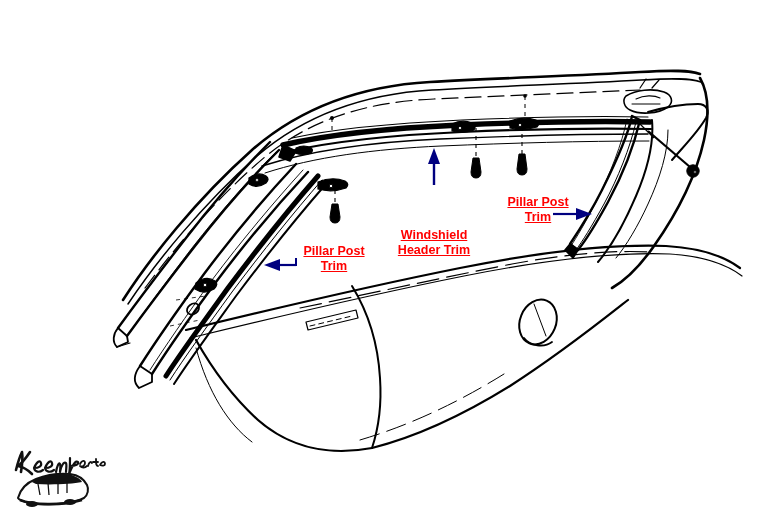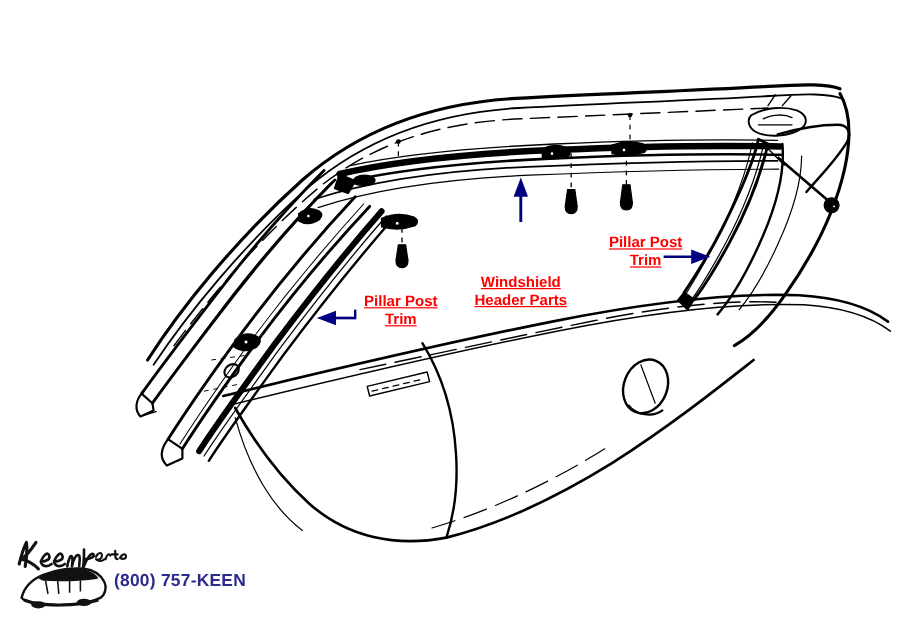--- a/index.html
+++ b/index.html
@@ -282,21 +282,21 @@
         <path d="M296,265 L276,265" stroke-width="2.2" fill="none"></path>
         <path d="M264,265 L280,271 L280,259 Z" stroke="none"></path>
         <path d="M296,258 L296,266" stroke-width="2" fill="none"></path>
       </g>
     </g>
 
   </svg>
 
   <div class="callout c-windshield">
     <span class="ln">Windshield </span>
-    <span class="ln">Header Parts</span>
+    <span class="ln">Header Trim</span>
   </div>
 
   <div class="callout c-pillar-right">
     <span class="ln">Pillar Post </span>
     <span class="ln">Trim</span>
   </div>
 
   <div class="callout c-pillar-left">
     <span class="ln">Pillar Post </span>
     <span class="ln">Trim</span>
@@ -323,16 +323,15 @@
         <path d="M6,50 C8,42 14,35 24,31 C34,27 48,25 58,26 C66,27 72,31 75,37
                  C77,41 76,47 72,50 C62,55 44,57 28,56 C16,55 8,53 6,50 Z" fill="#ffffff" stroke="#111111" stroke-width="2"></path>
         <path d="M20,34 C28,28 42,25 54,26 C62,27 68,30 70,34 C60,36 40,37 24,36 Z" fill="#111111"></path>
         <path d="M26,36 L28,47 M36,35 L37,47 M46,34 L46,46 M55,33 L55,45" stroke="#111111" stroke-width="1.3" fill="none"></path>
         <path d="M8,52 C20,57 50,58 70,52" stroke="#111111" stroke-width="2.6" fill="none"></path>
         <ellipse cx="20" cy="56" rx="6" ry="3" fill="#111111"></ellipse>
         <ellipse cx="58" cy="54" rx="6" ry="3" fill="#111111"></ellipse>
       </g>
     </svg>
 
-    <div id="phone">(800) 757-KEEN</div>
   </div>
 
 </div>
 
 </body></html>

